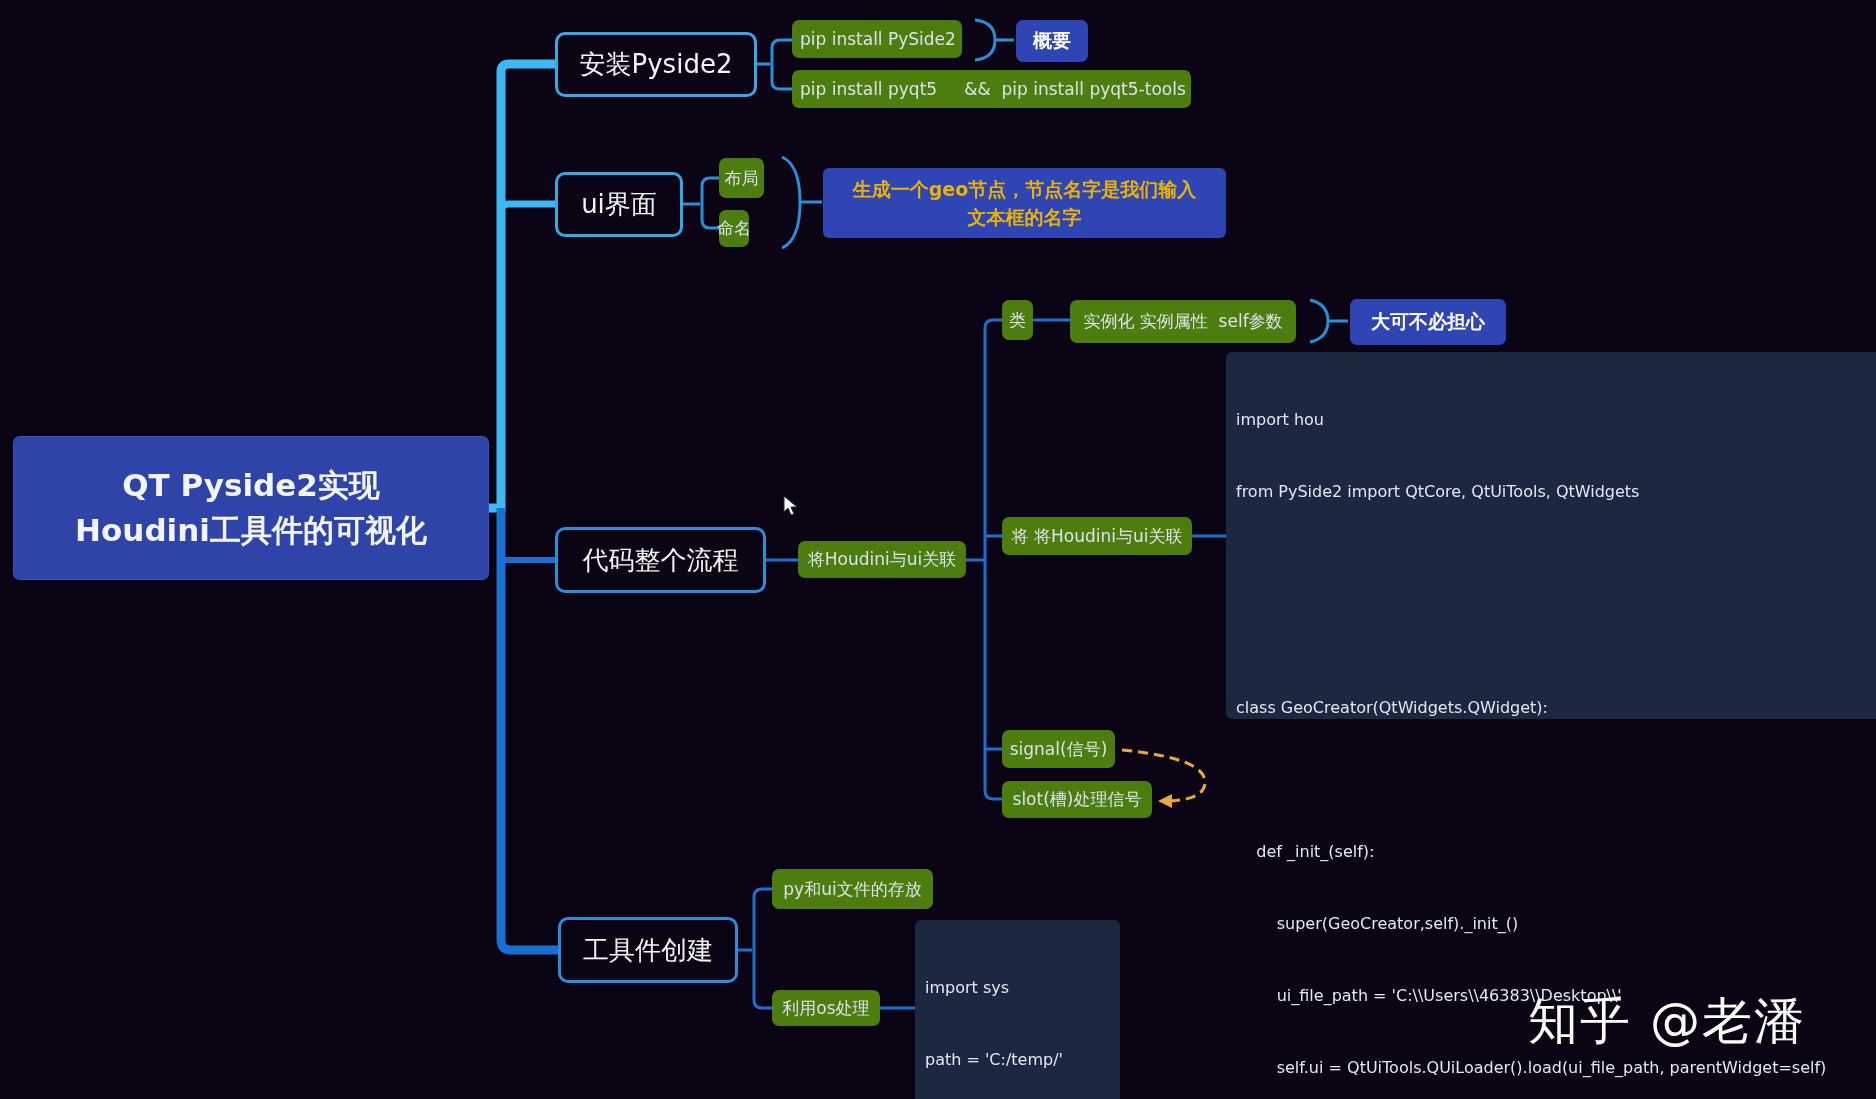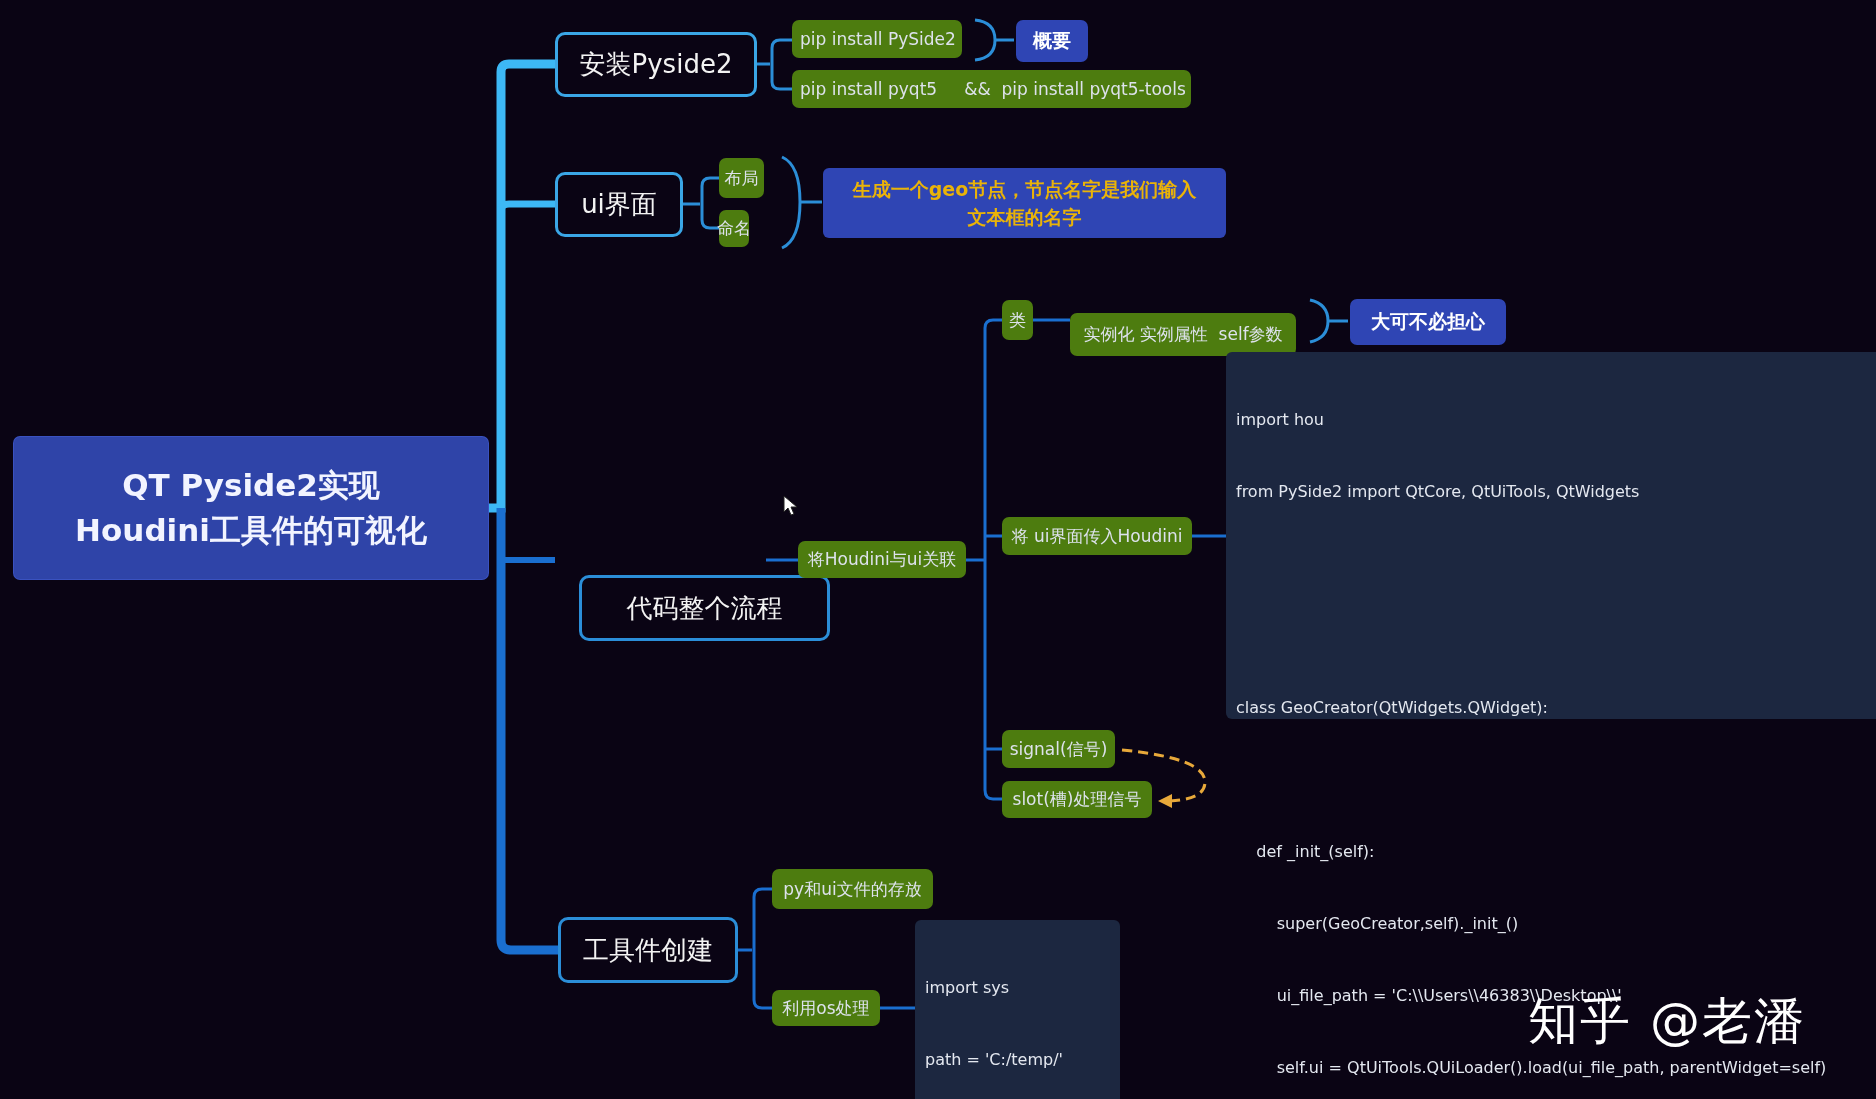--- a/index.html
+++ b/index.html
@@ -119,37 +119,37 @@
   <span>布局</span>
 </div>
 <div class="abs pill center" style="left:719px; top:210px; width:30px; height:37px; padding:0;">
   <span>命名</span>
 </div>
 <div class="abs note" style="left:823px; top:168px; width:403px; height:70px;">
   <span>生成一个geo节点，节点名字是我们输入</span>
   <span>文本框的名字</span>
 </div>
 
-<div class="abs topic" style="left:579px; top:527px; width:251px; height:66px;margin-top:48px;">
+<div class="abs topic" style="left:555px; top:527px; width:211px; height:66px;">
   <span>代码整个流程</span>
 </div>
 <div class="abs pill center" style="left:798px; top:541px; width:168px; height:37px;">
   <span>将Houdini与ui关联</span>
 </div>
 <div class="abs pill center" style="left:1002px; top:300px; width:31px; height:40px; padding:0;">
   <span>类</span>
 </div>
-<div class="abs pill center" style="left:1070px; top:300px; width:226px; height:43px;margin-top:13px;">
+<div class="abs pill center" style="left:1070px; top:300px; width:226px; height:43px;">
   <span>实例化 实例属性  self参数</span>
 </div>
 <div class="abs badge" style="left:1350px; top:299px; width:156px; height:46px;align-items:center;">
   <span>大可不必担心</span>
 </div>
 <div class="abs pill center" style="left:1002px; top:517px; width:190px; height:38px;">
-  <span>将 ui界面传入Houdini</span>
+  <span>将 将Houdini与ui关联</span>
 </div>
 <div class="abs code" style="left:1226px; top:352px; width:660px; height:367px;">
   <span class="line">import hou</span>
   <span class="line">from PySide2 import QtCore, QtUiTools, QtWidgets</span>
   <span class="line"></span>
   <span class="line"></span>
   <span class="line">class GeoCreator(QtWidgets.QWidget):</span>
   <span class="line"></span>
   <span class="line">    def _init_(self):</span>
   <span class="line">        super(GeoCreator,self)._init_()</span>

